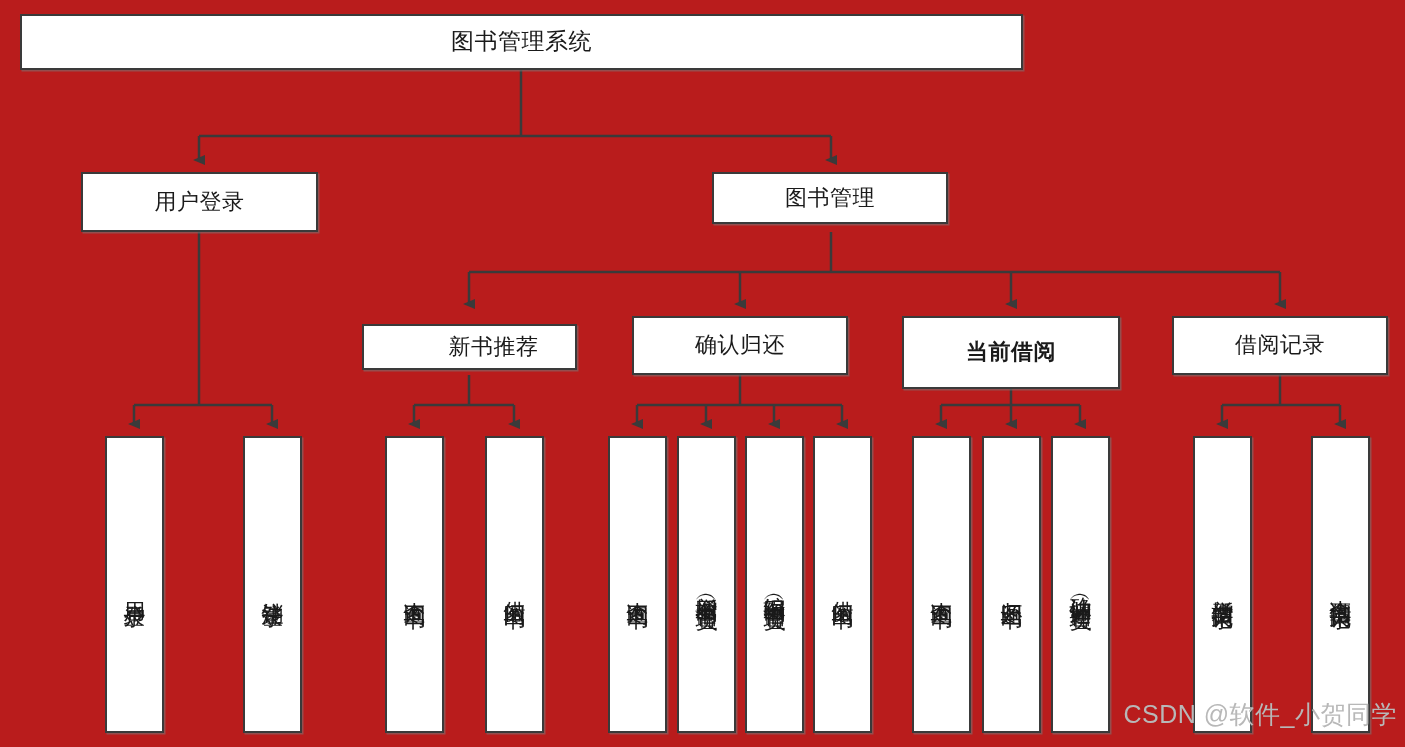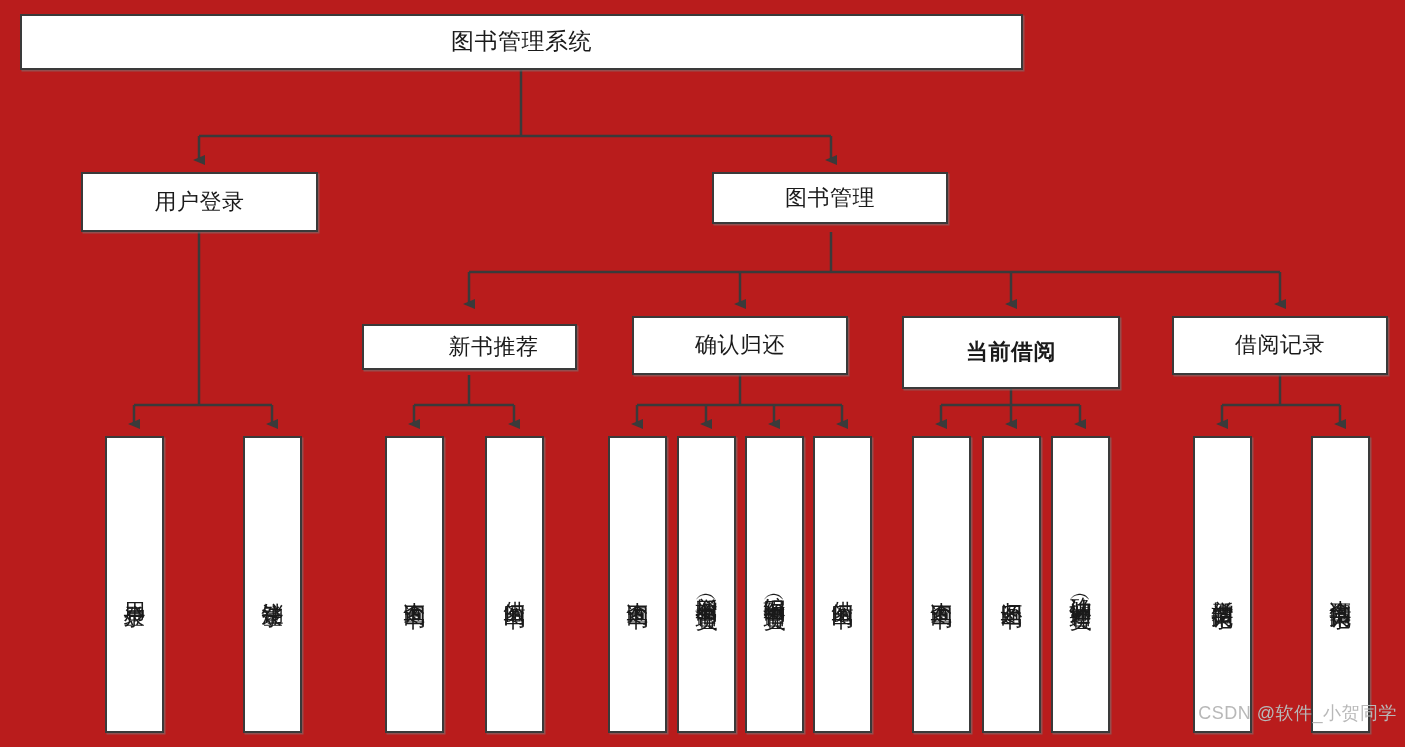--- a/index.html
+++ b/index.html
@@ -54,22 +54,22 @@
     writing-mode: vertical-rl;
     text-orientation: upright;
     font-size: 22px;
     line-height: 1.18;
     letter-spacing: 2px;
     max-height: 100%;
   }
   .watermark {
     position: absolute;
     right: 8px;
-    bottom: 22px;
-    font-size: 18px;
+    bottom: 16px;
+    font-size: 25px;
     color: #b8b8b8;
     white-space: nowrap;
     z-index: 5;
     letter-spacing: 0.5px;
   }
 </style>
 </head>
 <body>
 
 <div id="canvas">

